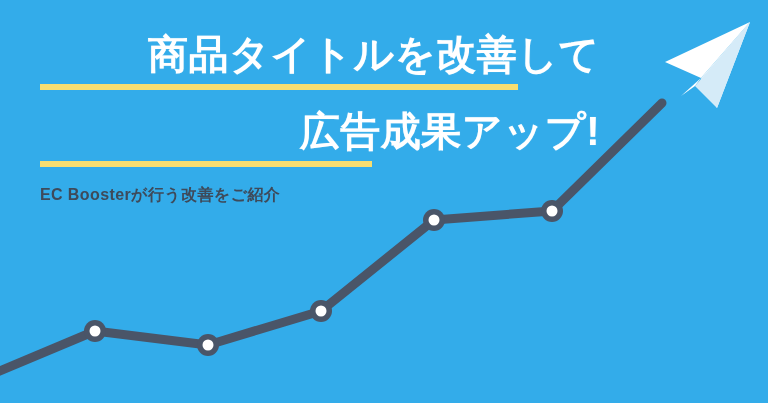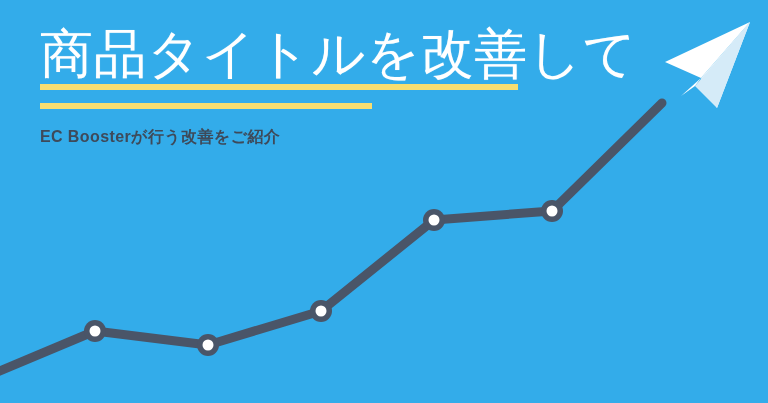--- a/index.html
+++ b/index.html
@@ -44,26 +44,27 @@
   }
   .headline-row {
     position: relative;
     display: block;
     margin: 0;
     padding: 0;
   }
   .headline-text {
     display: block;
     color: #FFFFFF;
-    font-size: 53px;
+    font-size: 40px;
     line-height: 56px;
-    font-weight: normal;
+    font-weight: bold;
     letter-spacing: 0.5px;
     white-space: nowrap;
     text-shadow: 0 0 1px rgba(255,255,255,0.45);
+    text-align: right;
   }
   .headline-rule {
     display: block;
     height: 6px;
     background: #F8DE70;
     margin-top: 2px;
     margin-bottom: 13px;
   }
   #rule-1 { width: 478px; }
   #rule-2 { width: 332px; }
@@ -118,20 +119,21 @@
   </svg>
 
   <div id="text-block">
 
     <div class="headline-row">
       <span class="headline-text">商品タイトルを改善して</span>
       <span class="headline-rule" id="rule-1"></span>
     </div>
 
     <div class="headline-row">
+      <span class="headline-text">広告成果アップ!</span>
       <span class="headline-rule" id="rule-2"></span>
     </div>
 
     <span id="subtitle">EC Boosterが行う改善をご紹介</span>
 
   </div>
 
 </div>
 
 </body></html>

